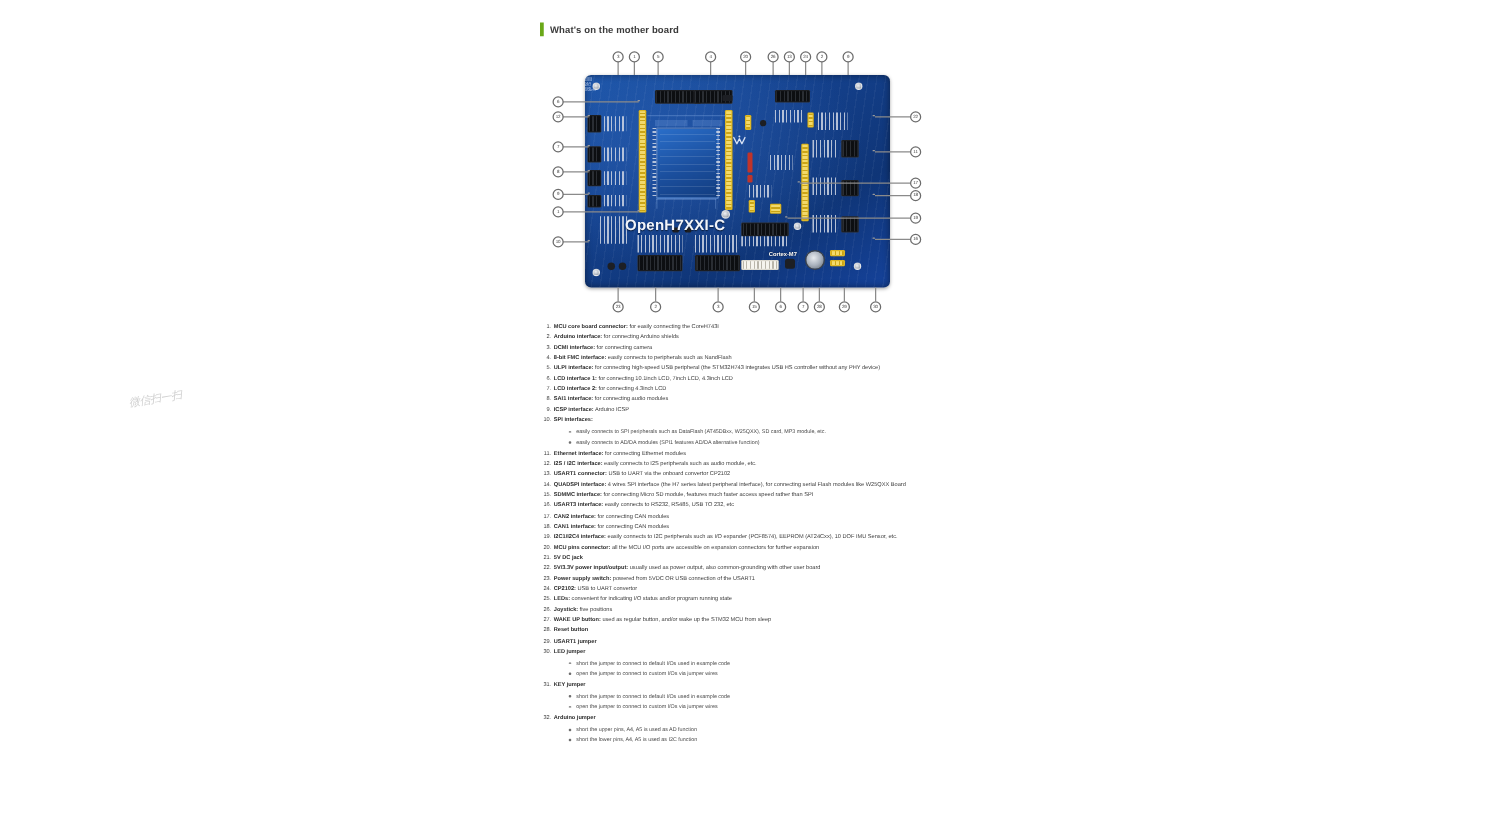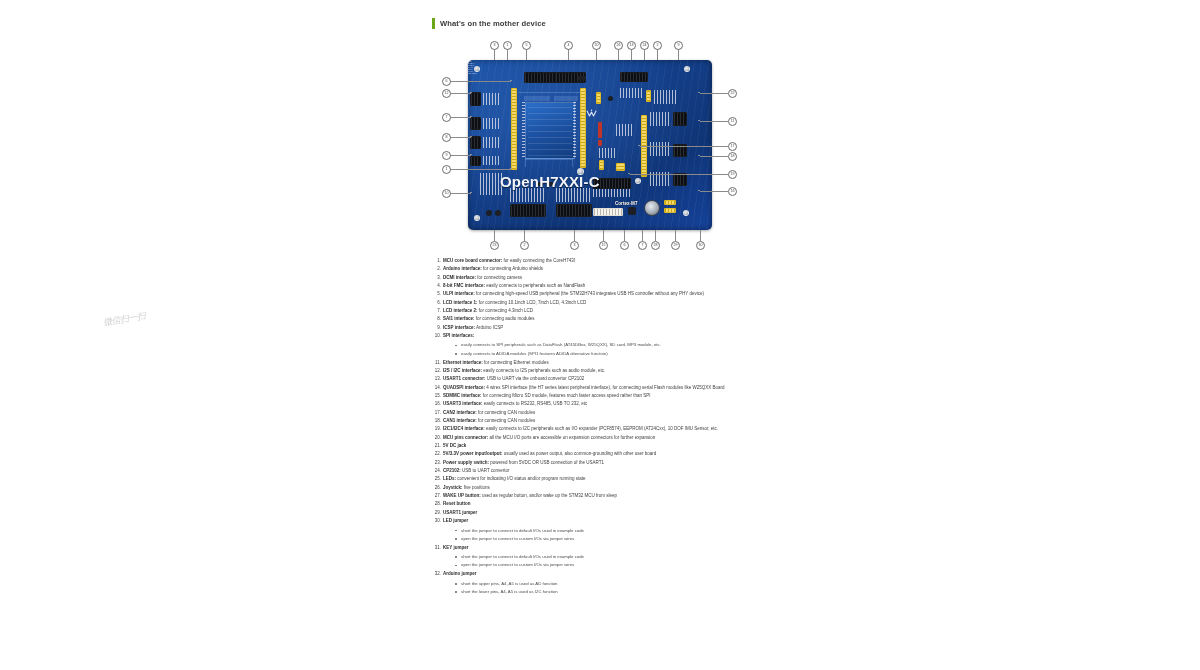--- a/index.html
+++ b/index.html
@@ -73,21 +73,21 @@
     inset: 0;
     background:
       repeating-linear-gradient(98deg, rgba(255,255,255,0.045) 0 1px, rgba(0,0,0,0) 1px 7px),
       radial-gradient(ellipse at 30% 35%, rgba(60,120,210,0.35), rgba(0,0,0,0) 62%);
     pointer-events: none;
   }
   .board-label {
     position: absolute;
     left: 32px;
     top: 113px;
-    font-size: 15px;
+    font-size: 12px;
     font-weight: bold;
     color: #f2f5fb;
     text-shadow: 0 1px 1px rgba(0,0,0,0.6);
     letter-spacing: 0.2px;
     z-index: 6;
   }
   .cortex-label {
     position: absolute;
     left: 147px;
     top: 141px;
@@ -279,21 +279,21 @@
   }
 </style>
 </head>
 <body>
 
 <div class="page">
   <div class="content">
 
     <div class="section-heading">
       <span class="accent-bar"></span>
-      <span class="heading-text">What's on the mother device</span>
+      <span class="heading-text">What's on the mother board</span>
     </div>
 
     <div class="figure">
 
       <div class="board-outer">
 
         <div class="mod screw" style="left:6px;  top:6px;   width:4px; height:4px;"></div>
         <div class="mod screw" style="left:216px;top:6px;   width:4px; height:4px;"></div>
         <div class="mod screw" style="left:6px;  top:155px; width:4px; height:4px;"></div>
         <div class="mod screw" style="left:215px;top:150px; width:4px; height:4px;"></div>

